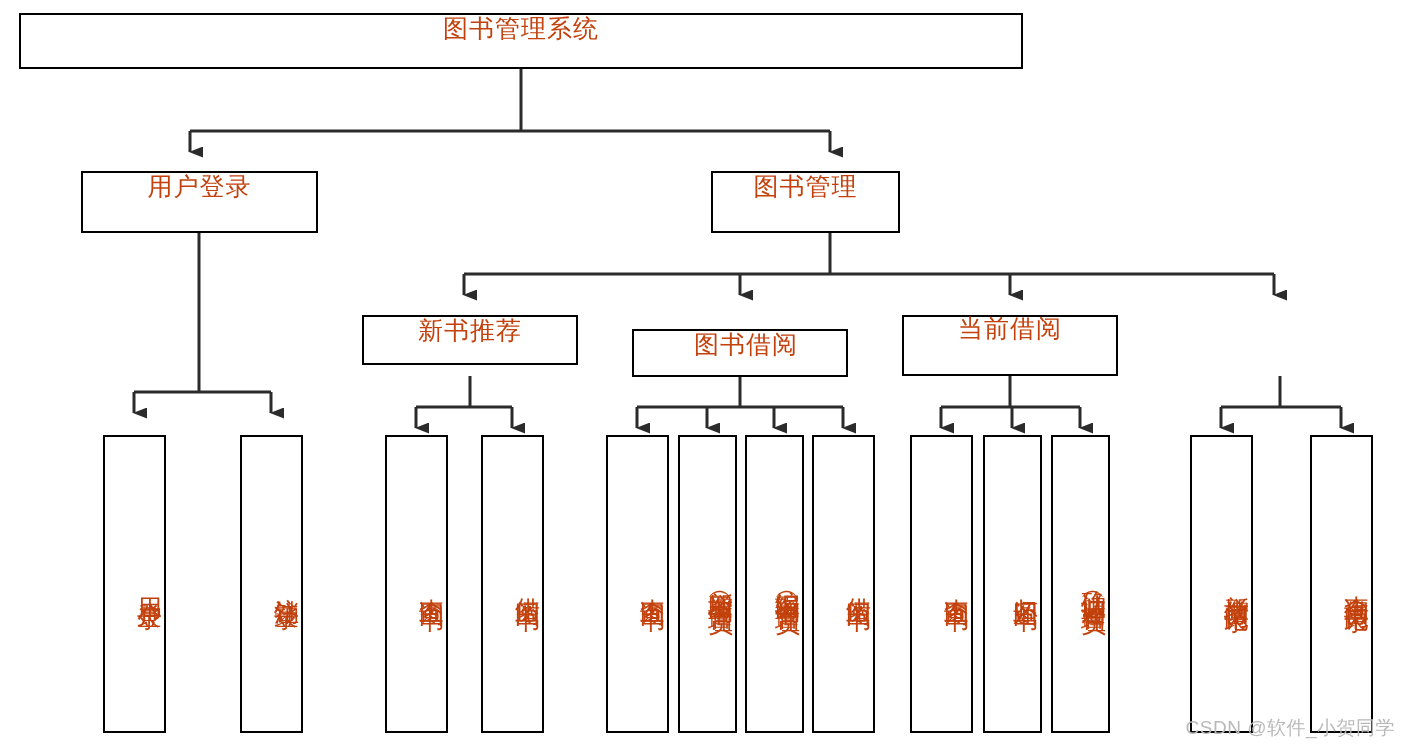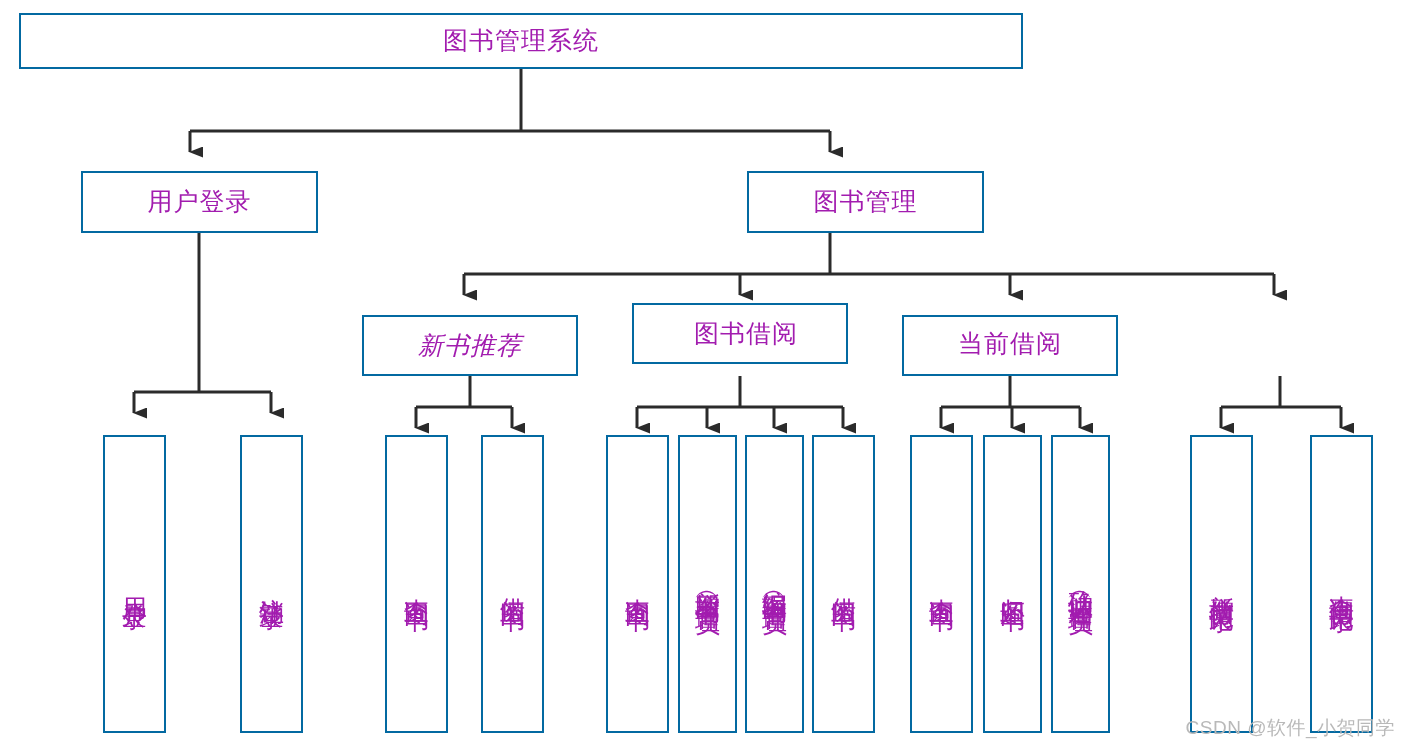--- a/index.html
+++ b/index.html
@@ -22,25 +22,25 @@
     left: 0;
     top: 0;
     width: 1405px;
     height: 747px;
     pointer-events: none;
   }
   .node {
     position: absolute;
     box-sizing: border-box;
     background: #ffffff;
-    border: 2px solid #0369a1;
+    border: 2px solid #000000;
     display: flex;
-    align-items: center;
+    align-items: flex-start;
     justify-content: center;
-    color: #a21caf;
+    color: #c2410c;
     z-index: 2;
   }
   .node.horiz {
     font-size: 25px;
     letter-spacing: 1px;
     line-height: 1.1;
   }
   .node.vert {
     writing-mode: vertical-rl;
     text-orientation: upright;
@@ -124,28 +124,28 @@
     </g>
   </svg>
 
   <div class="node horiz" style="left:19px; top:13px; width:1004px; height:56px;">
     <span>图书管理系统</span>
   </div>
 
   <div class="node horiz" style="left:81px; top:171px; width:237px; height:62px;">
     <span>用户登录</span>
   </div>
-  <div class="node horiz" style="left:711px; top:171px; width:237px; height:62px;margin-left:36px;">
+  <div class="node horiz" style="left:711px; top:171px; width:189px; height:62px;">
     <span>图书管理</span>
   </div>
 
-  <div class="node horiz" style="left:362px; top:315px; width:216px; height:61px;font-style:italic;">
+  <div class="node horiz" style="left:362px; top:315px; width:216px; height:50px;">
     <span>新书推荐</span>
   </div>
-  <div class="node horiz" style="left:632px; top:303px; width:216px; height:61px;padding-left:12px;">
+  <div class="node horiz" style="left:632px; top:329px; width:216px; height:48px;padding-left:12px;">
     <span>图书借阅</span>
   </div>
   <div class="node horiz" style="left:902px; top:315px; width:216px; height:61px;font-family:Liberation Mono, monospace;">
     <span>当前借阅</span>
   </div>
 
   <div class="node vert" style="left:103px; top:435px; width:63px; height:298px;">
     <span class="vlabel">用户登录</span>
   </div>
   <div class="node vert" style="left:240px; top:435px; width:63px; height:298px;">

